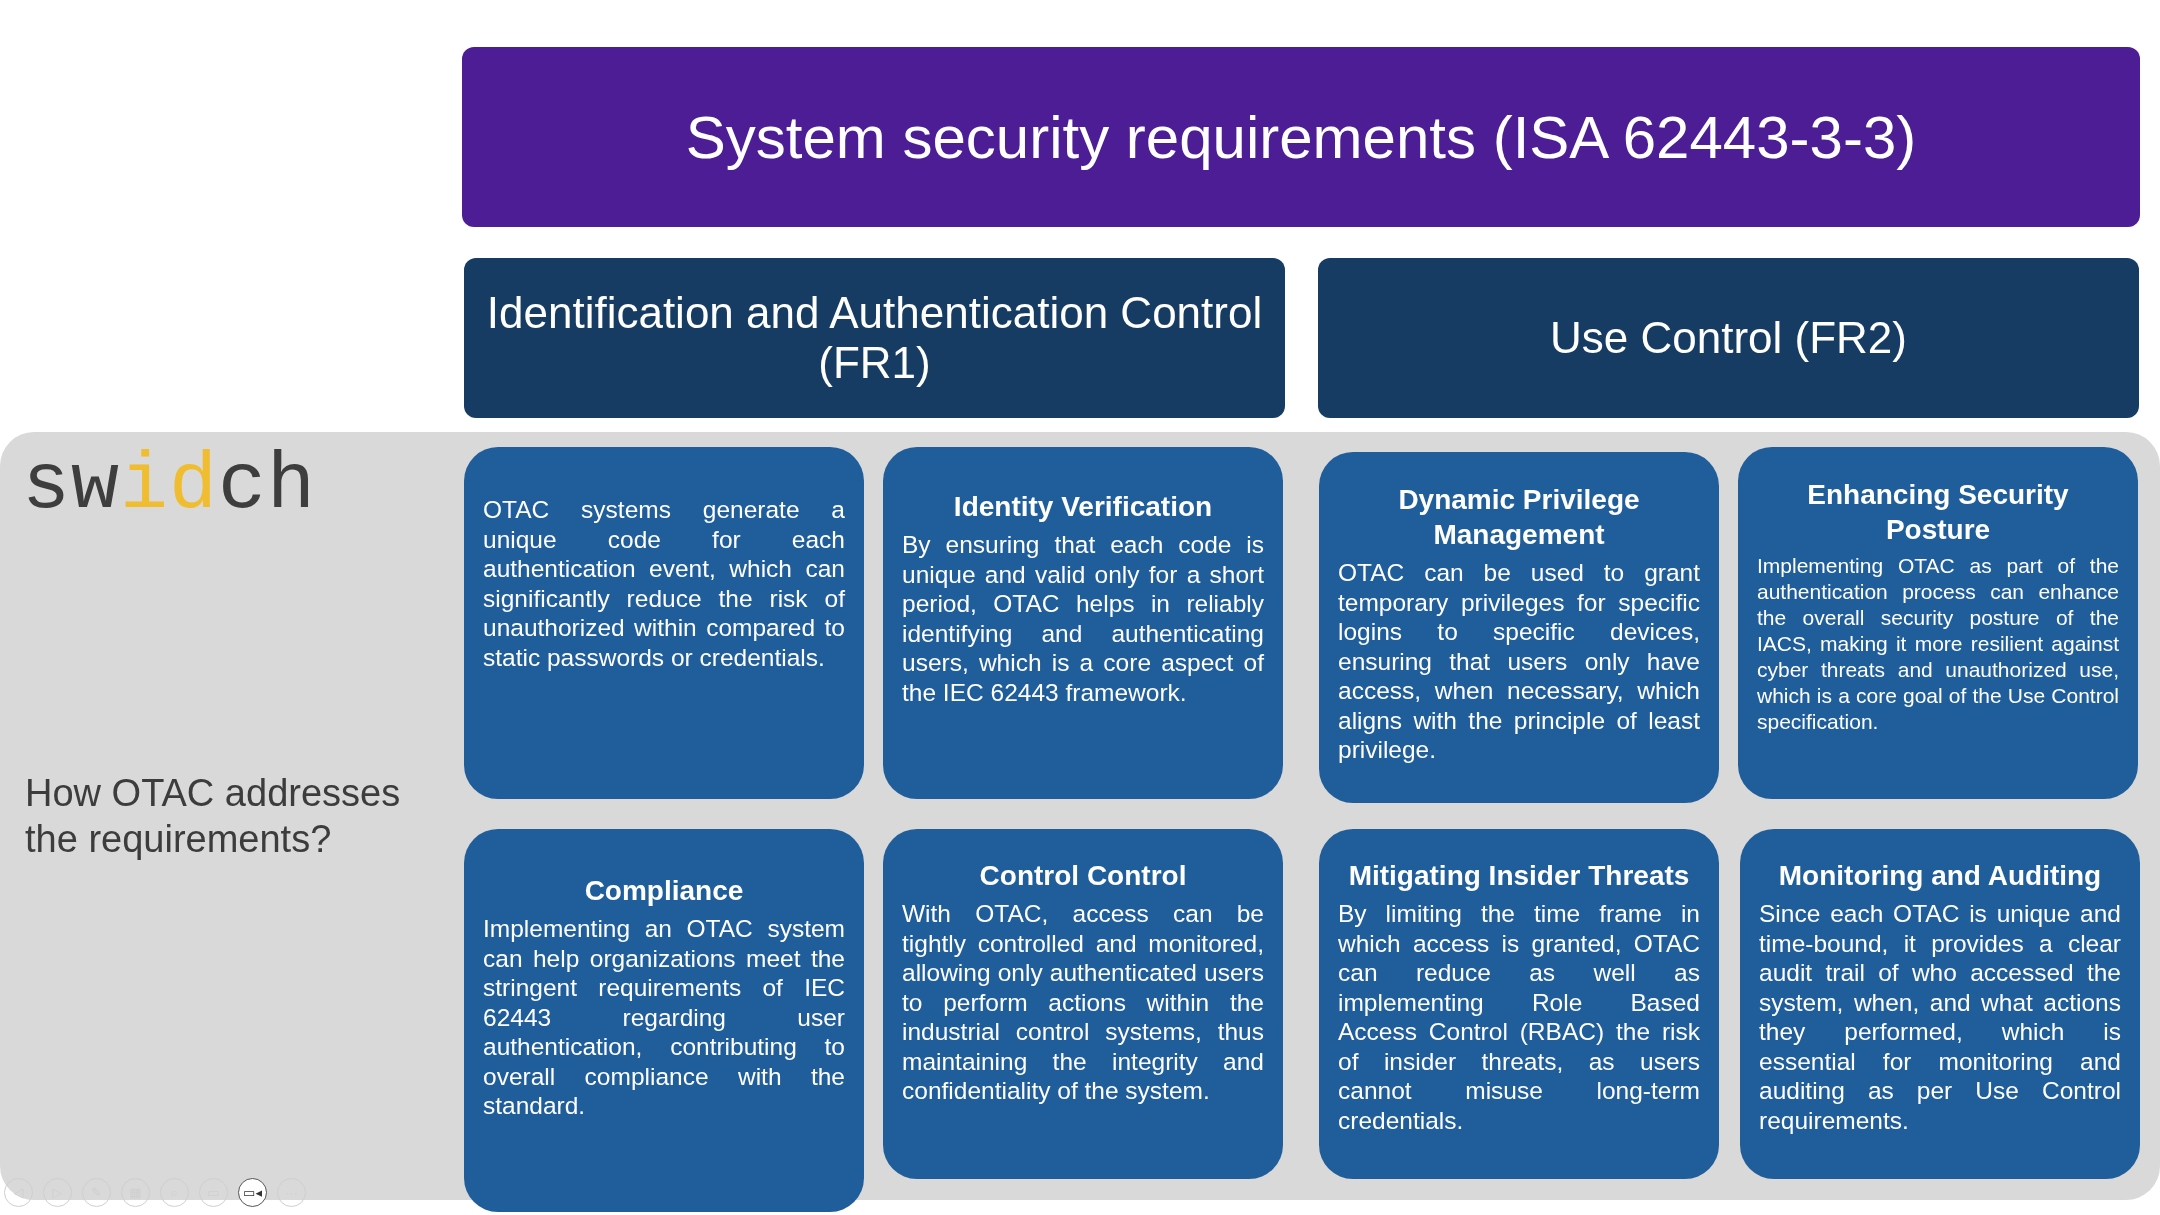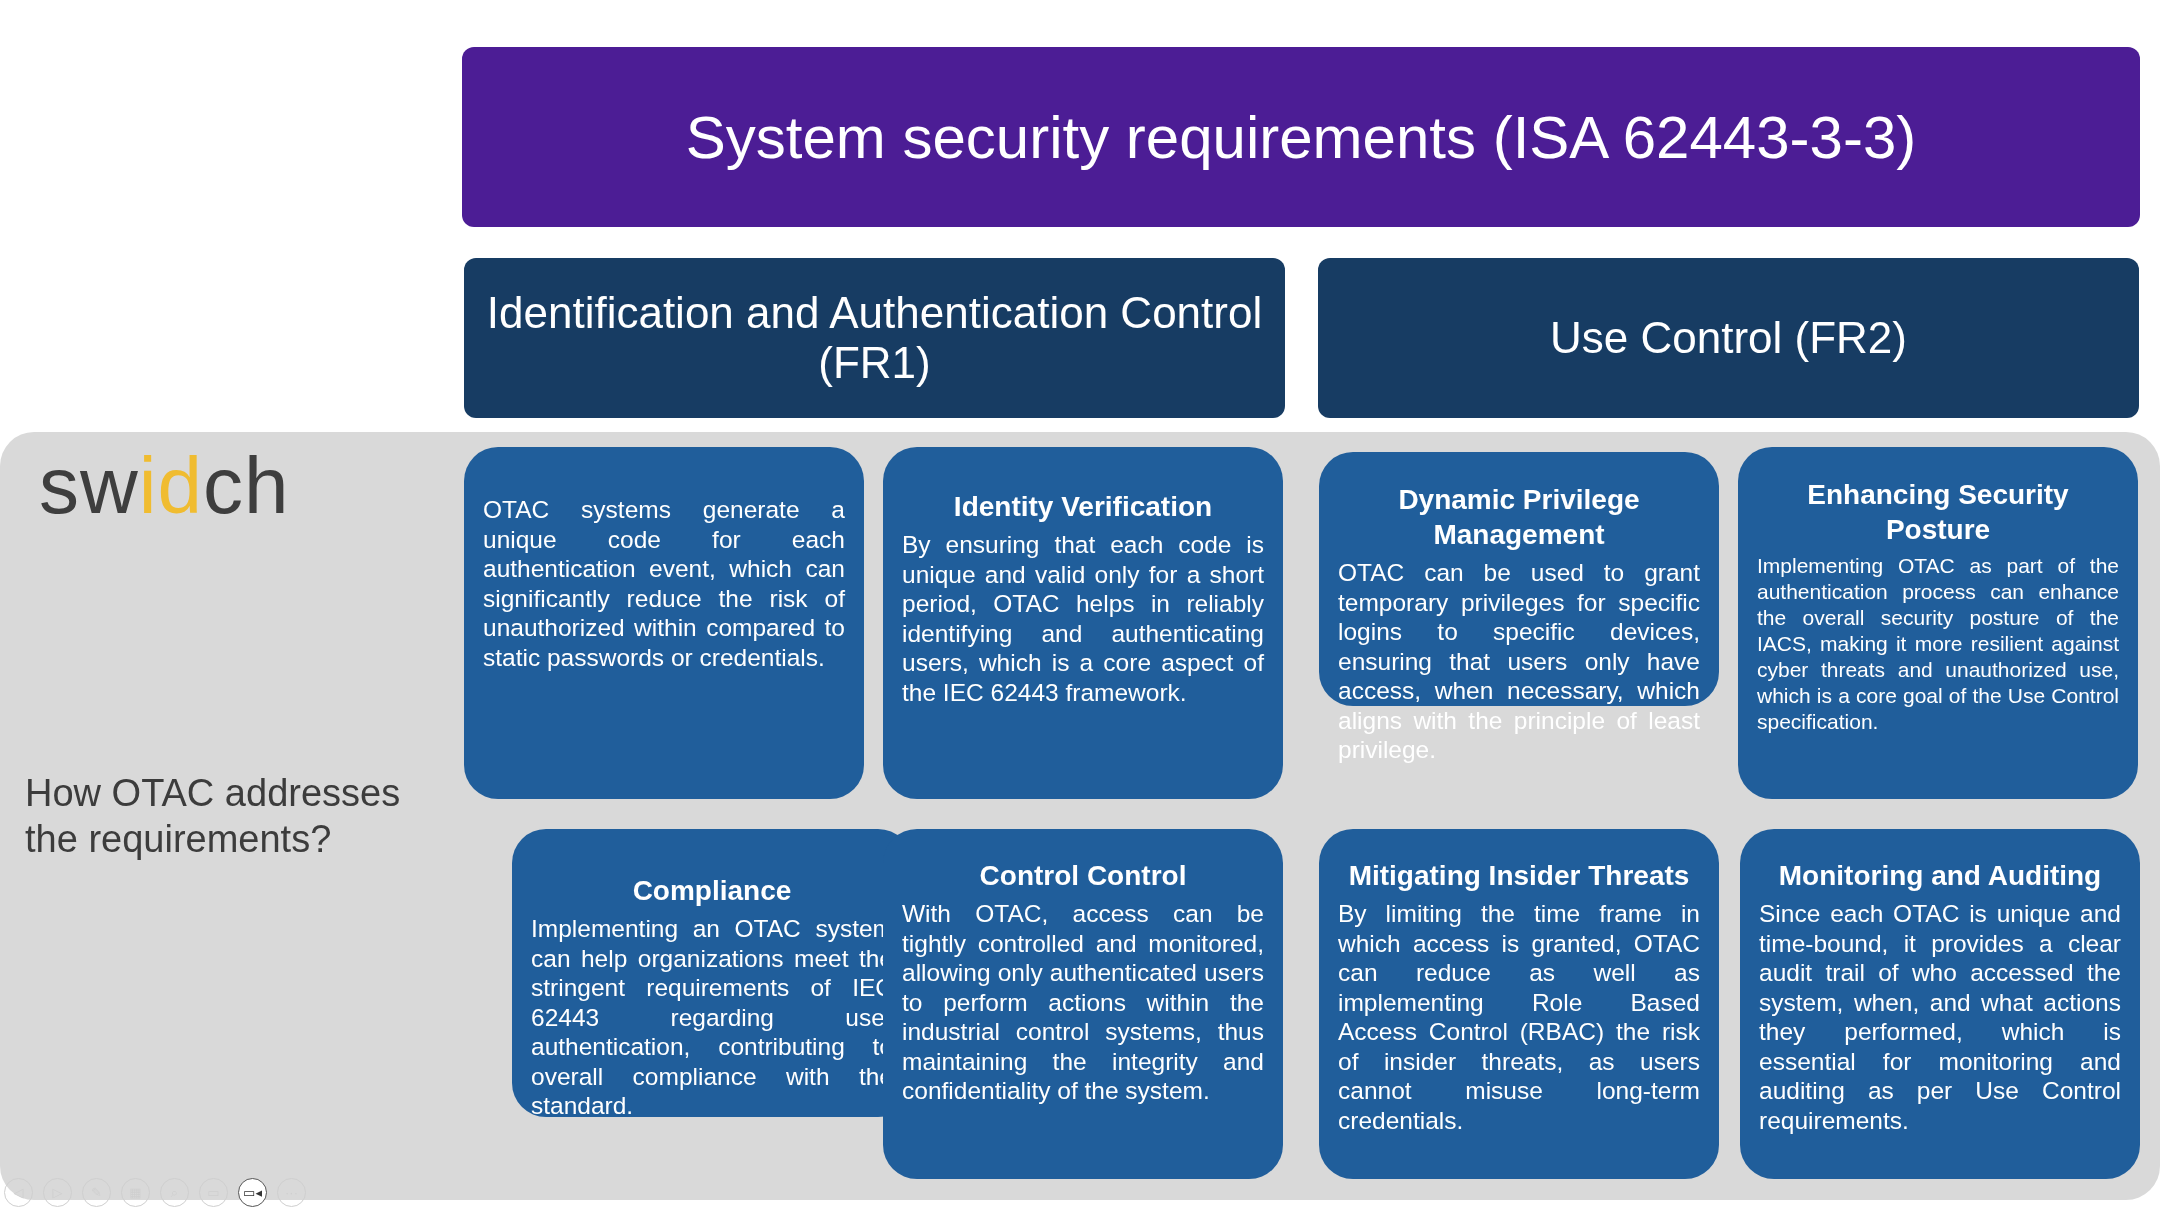--- a/index.html
+++ b/index.html
@@ -2,32 +2,32 @@
 <html><head>
 <meta charset="utf-8">
 <style>
   html,body{margin:0;padding:0;}
   body{width:2160px;height:1215px;position:relative;background:#ffffff;overflow:hidden;font-family:"Liberation Sans",sans-serif;}
   .gray-band{position:absolute;left:0;top:432px;width:2160px;height:768px;background:#d9d9d9;border-radius:34px;}
   .title-box{position:absolute;left:462px;top:47px;width:1678px;height:180px;background:#4c1d95;border-radius:12px;color:#fff;display:flex;align-items:center;justify-content:center;font-size:60px;}
   .fr{position:absolute;top:258px;height:160px;background:#173c63;border-radius:12px;color:#fff;display:flex;align-items:center;justify-content:center;text-align:center;font-size:44px;line-height:50px;}
   .fr1{left:464px;width:821px;}
   .fr2{left:1318px;width:821px;}
-  .logo{position:absolute;left:39px;top:440px;font-family:Liberation Sans, sans-serif;font-size:80px;color:#3e3e3e;letter-spacing:1px;}
+  .logo{position:absolute;left:22px;top:440px;font-family:Liberation Mono, monospace;font-size:80px;color:#3e3e3e;letter-spacing:1px;}
   .logo .id{color:#f0bc30;}
   .question{position:absolute;left:25px;top:770px;width:420px;font-size:38px;line-height:46px;color:#3c3c3c;}
   .card{position:absolute;width:400px;background:#205e9b;border-radius:34px;color:#fff;box-sizing:border-box;padding:0 19px;}
   .card h3{margin:0;text-align:center;font-size:28px;line-height:35px;font-weight:bold;}
   .card p{margin:6px 0 0 0;font-size:24.5px;line-height:29.5px;text-align:justify;}
   .card.small p{font-size:21px;line-height:26px;}
   .c1{left:464px;top:447px;height:352px;padding-top:42px;}
   .c2{left:883px;top:447px;height:352px;padding-top:42px;}
-  .c3{left:1319px;top:452px;height:254px;padding-top:30px;}
+  .c3{left:1319px;top:452px;height:351px;padding-top:30px;}
   .c4{left:1738px;top:447px;height:352px;padding-top:30px;}
-  .c5{left:464px;top:829px;height:288px;padding-top:44px;margin-left:48px;}
+  .c5{left:464px;top:829px;height:383px;padding-top:44px;}
   .c6{left:883px;top:829px;height:350px;padding-top:29px;}
   .c7{left:1319px;top:829px;height:350px;padding-top:29px;}
   .c8{left:1740px;top:829px;height:350px;padding-top:29px;}
   .toolbar{position:absolute;left:4px;top:1178px;display:flex;gap:10px;}
   .tb{width:29px;height:29px;border-radius:50%;border:1.5px solid #cfcfcf;box-sizing:border-box;display:flex;align-items:center;justify-content:center;color:#cfcfcf;font-size:13px;background:transparent;}
   .tb.active{border-color:#555;color:#333;background:#fff;}
 </style>
 </head>
 <body>
 

